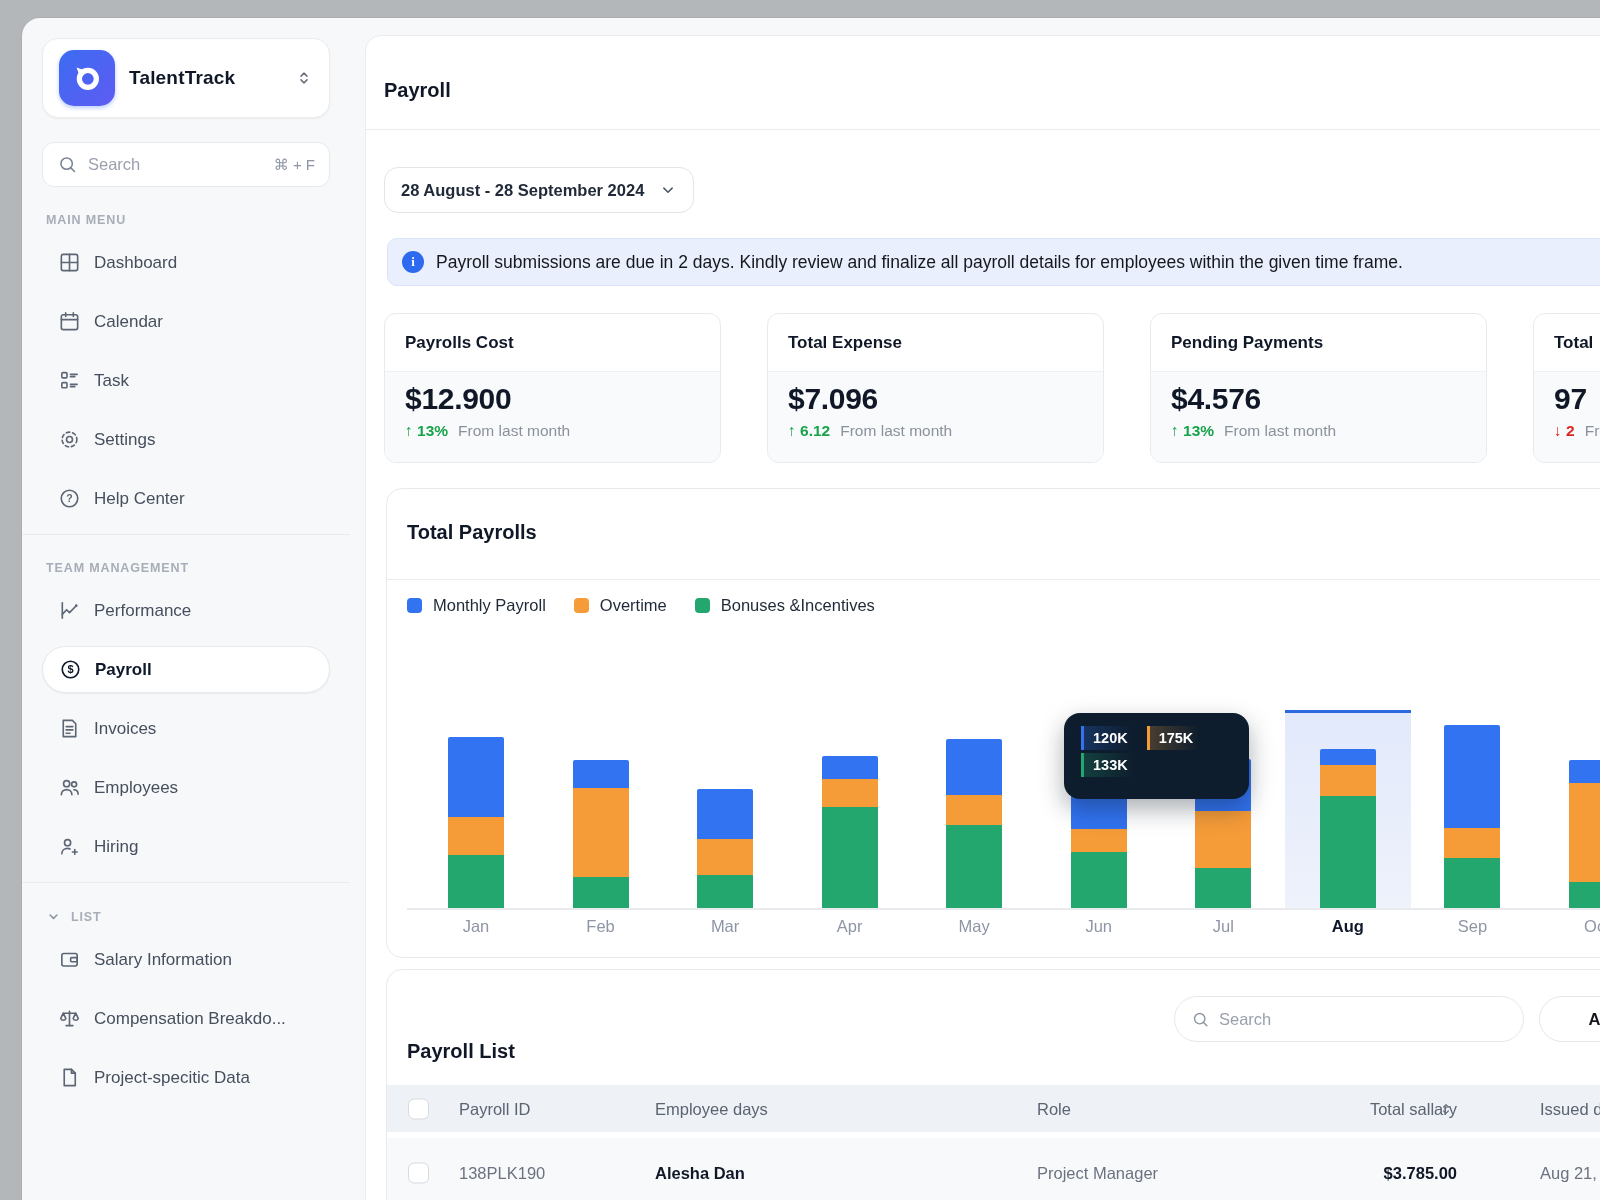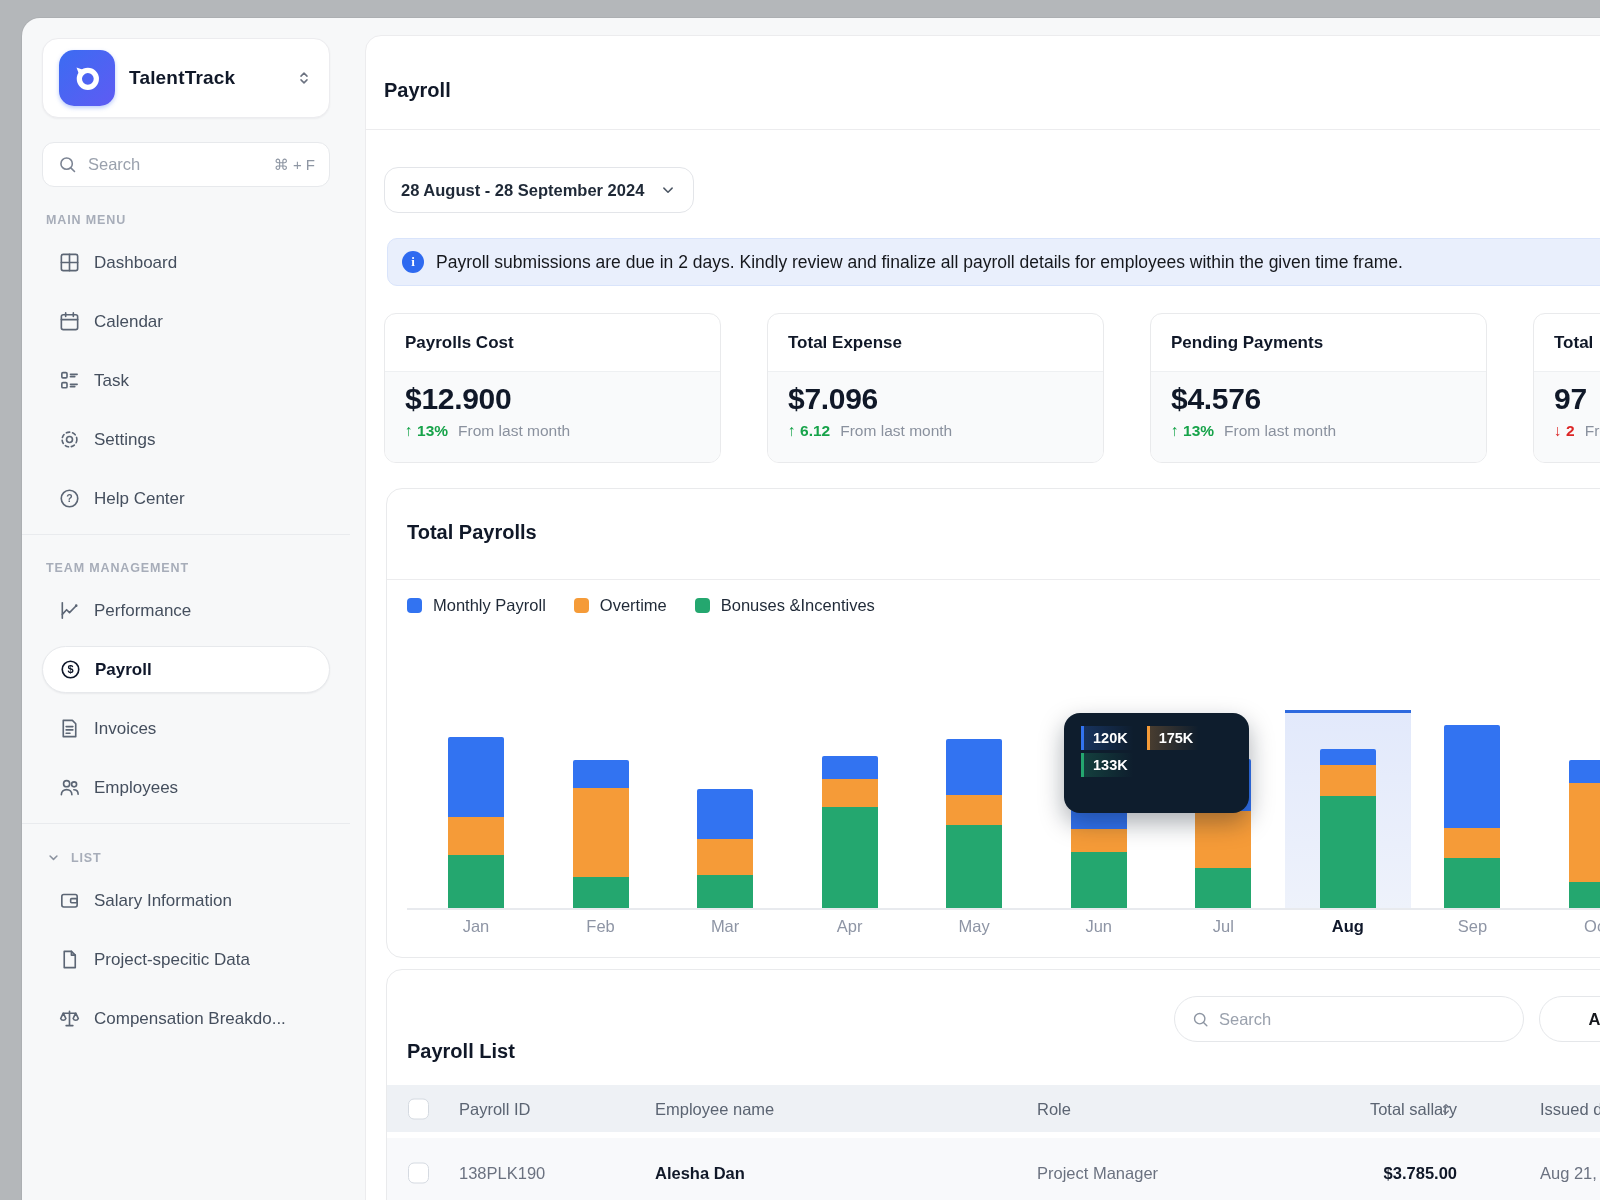--- a/index.html
+++ b/index.html
@@ -76,21 +76,21 @@
   .leg-sw { width:15px; height:15px; border-radius:4px; }
   .plot { position:absolute; left:0; top:0; width:100%; height:100%; }
   .axis { position:absolute; left:20px; top:419px; width:1235px; height:2px; background:#e8eaee; }
   .bar { position:absolute; width:56px; border-radius:2px 2px 0 0; overflow:hidden;
          display:flex; flex-direction:column; cursor:pointer; }
   .seg { width:100%; }
   .m-label { position:absolute; top:428px; width:90px; text-align:center; font-size:16.5px; color:#8e95a5; }
   .m-label.hl { color:#0f172a; font-weight:700; }
   .hl-band { position:absolute; top:221px; width:126px; height:198px;
              background:linear-gradient(180deg,#e2e9fb,#eef2fb); border-top:3px solid #2e6adf; }
-  .tooltip { position:absolute; left:677px; top:224px; width:185px; height:100px; background:#0e1d2d;
+  .tooltip { position:absolute; left:677px; top:224px; width:185px; height:86px; background:#0e1d2d;
              border-radius:16px; box-shadow:0 10px 24px rgba(10,20,35,.35); padding:13px 0 0 17px;
              display:flex; flex-wrap:wrap; column-gap:8px; row-gap:3px; align-content:flex-start; }
   .chip { height:24px; display:flex; align-items:center; padding:0 11px 0 9px; color:#fff;
           font-size:14.5px; font-weight:700; }
 
   
   .list-card { position:absolute; left:20px; top:933px; width:1255px; height:262px;
                border:1px solid #e9eaec; border-radius:16px 16px 0 0; background:#fff; overflow:hidden; }
   .list-title { position:absolute; left:20px; top:70px; font-size:20px; font-weight:700; }
   .tbl-search { position:absolute; left:787px; top:26px; width:350px; height:46px; border:1px solid #e5e7ea;
@@ -209,48 +209,56 @@
         </div>
         <div class="s-item">
           <svg class="icn" viewBox="0 0 24 24">
             <circle cx="9" cy="8" r="3.2"></circle>
             <path d="M3.5 19.5 C3.5 16.2 6 14.2 9 14.2 C12 14.2 14.5 16.2 14.5 19.5"></path>
             <circle cx="16.8" cy="8.7" r="2.6"></circle>
             <path d="M16.5 14.3 C19.3 14.3 21 16.4 21 19"></path>
           </svg>
           <span class="lbl">Employees</span>
         </div>
+        <div class="s-item">
+          <svg class="icn" viewBox="0 0 24 24">
+            <circle cx="10" cy="8" r="3.2"></circle>
+            <path d="M4 19.5 C4 16.2 6.7 14 10 14 C11 14 11.8 14.2 12.6 14.5"></path>
+            <path d="M17.5 15.2 V20.2 M15 17.7 H20"></path>
+          </svg>
+          <span class="lbl">Hiring</span>
+        </div>
         <div class="divider"></div>
         <div class="sect-label">
           <svg width="15" height="15" viewBox="0 0 24 24" style="color:#8b929f">
             <path d="M6.5 9.5 L12 15 L17.5 9.5" fill="none" stroke="currentColor" stroke-width="2.4" stroke-linecap="round" stroke-linejoin="round"></path>
           </svg>
           <span>LIST</span>
         </div>
         <div class="s-item">
           <svg class="icn" viewBox="0 0 24 24">
             <rect x="4" y="5.8" width="16" height="13" rx="2"></rect>
             <rect x="13.2" y="10" width="6.8" height="4.3" rx="1"></rect>
           </svg>
           <span class="lbl">Salary Information</span>
         </div>
         <div class="s-item">
           <svg class="icn" viewBox="0 0 24 24">
-            <path d="M6.5 3.5 H14 L18 7.5 V20.5 H6.5 Z"></path>
-            <path d="M14 3.5 V7.5 H18"></path>
-          </svg>
-          <span class="lbl">Project-specitic Data</span>
-        </div>
-        <div class="s-item">
-          <svg class="icn" viewBox="0 0 24 24">
             <path d="M12 4.5 V19.5 M5.5 6.5 H18.5 M8.5 19.5 H15.5"></path>
             <path d="M5.5 6.5 L2.8 12 A2.9 2.9 0 0 0 8.2 12 Z"></path>
             <path d="M18.5 6.5 L15.8 12 A2.9 2.9 0 0 0 21.2 12 Z"></path>
           </svg>
           <span class="lbl">Compensation Breakdo...</span>
+        </div>
+        <div class="s-item">
+          <svg class="icn" viewBox="0 0 24 24">
+            <path d="M6.5 3.5 H14 L18 7.5 V20.5 H6.5 Z"></path>
+            <path d="M14 3.5 V7.5 H18"></path>
+          </svg>
+          <span class="lbl">Project-specitic Data</span>
         </div>
       </div>
   </div>
 
   <div class="main">
     <div class="page-title">Payroll</div>
     <div class="hdr-divider"></div>
 
     <div class="date-pill">
       <span>28 August - 28 September 2024</span>
@@ -402,21 +410,21 @@
           <circle cx="11" cy="11" r="6.5" fill="none" stroke="currentColor" stroke-width="1.8"></circle>
           <path d="M15.8 15.8 L20 20" stroke="currentColor" stroke-width="1.8" stroke-linecap="round"></path>
         </svg>
         <span class="ph">Search</span>
       </div>
       <div class="all-btn">All</div>
 
       <div class="thead" id="table-head">
         <div class="chk"></div>
         <div class="cell c-id">Payroll ID</div>
-        <div class="cell c-name">Employee name</div>
+        <div class="cell c-name">Employee days</div>
         <div class="cell c-role">Role</div>
         <div class="cell c-salary">Total sallary</div>
         <svg class="sort-ic" width="14" height="14" viewBox="0 0 24 24">
           <path d="M8 8.5 L12 4.5 L16 8.5 M8 15.5 L12 19.5 L16 15.5" fill="none" stroke="currentColor" stroke-width="2.2" stroke-linecap="round" stroke-linejoin="round"></path>
         </svg>
         <div class="cell c-date">Issued date</div>
       </div>
 
       <div class="trow">
         <div class="chk"></div>

